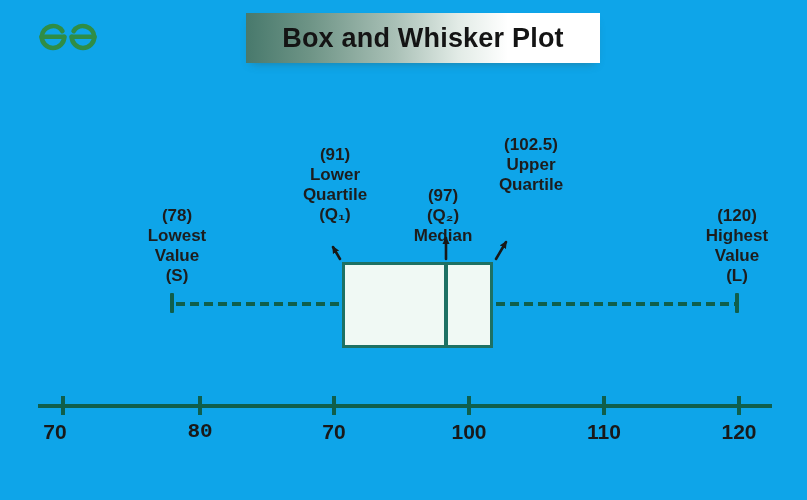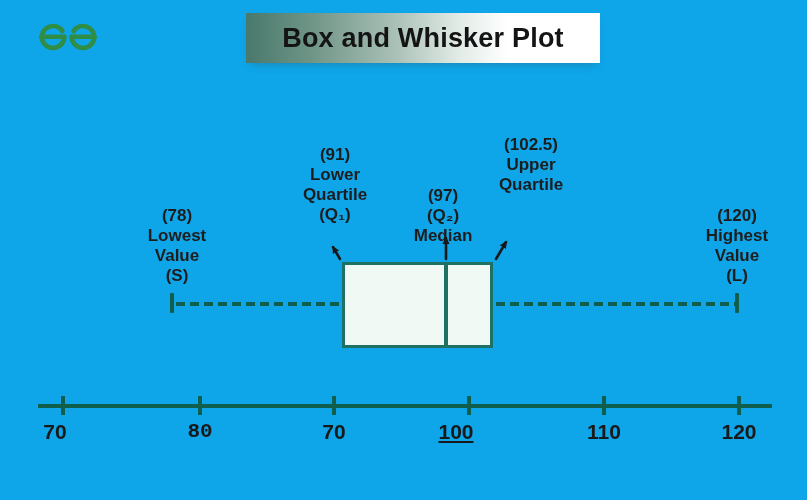--- a/index.html
+++ b/index.html
@@ -118,17 +118,17 @@
   <div class="tick" style="left:61px;"></div>
   <div class="tick" style="left:198px;"></div>
   <div class="tick" style="left:332px;"></div>
   <div class="tick" style="left:467px;"></div>
   <div class="tick" style="left:602px;"></div>
   <div class="tick" style="left:737px;"></div>
 
   <div class="tick-label" style="left:15px;">70</div>
   <div class="tick-label" style="left:160px;font-family:Liberation Mono, monospace;">80</div>
   <div class="tick-label" style="left:294px;">70</div>
-  <div class="tick-label" style="left:416px;text-decoration:underline;">100</div>
+  <div class="tick-label" style="left:429px;">100</div>
   <div class="tick-label" style="left:564px;">110</div>
   <div class="tick-label" style="left:699px;">120</div>
 
 </div>
 
 </body></html>

